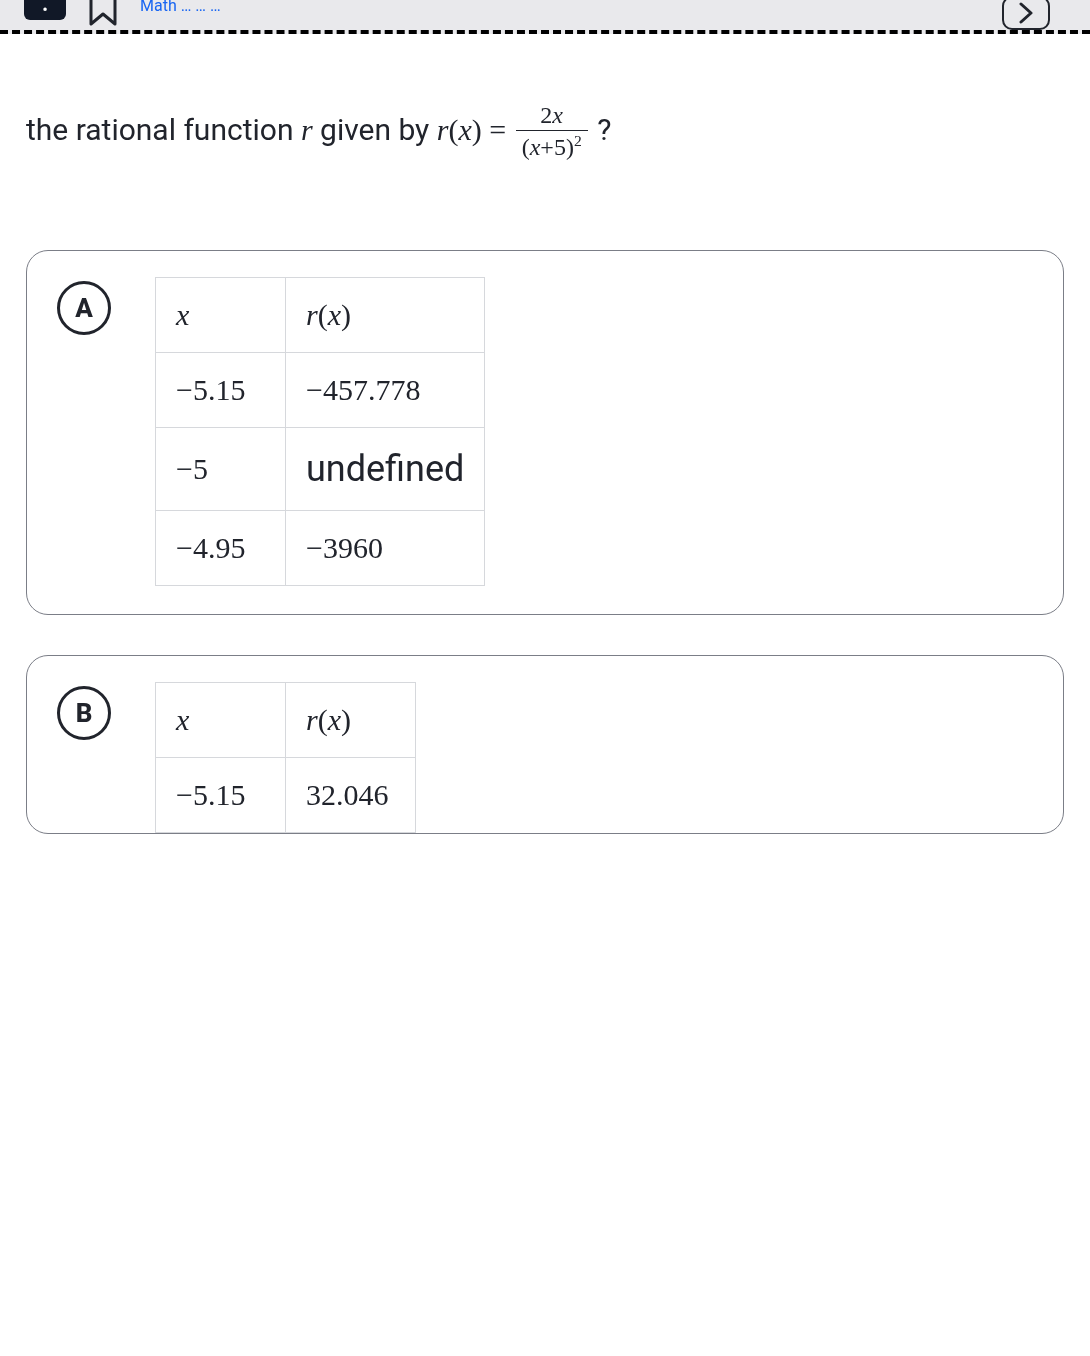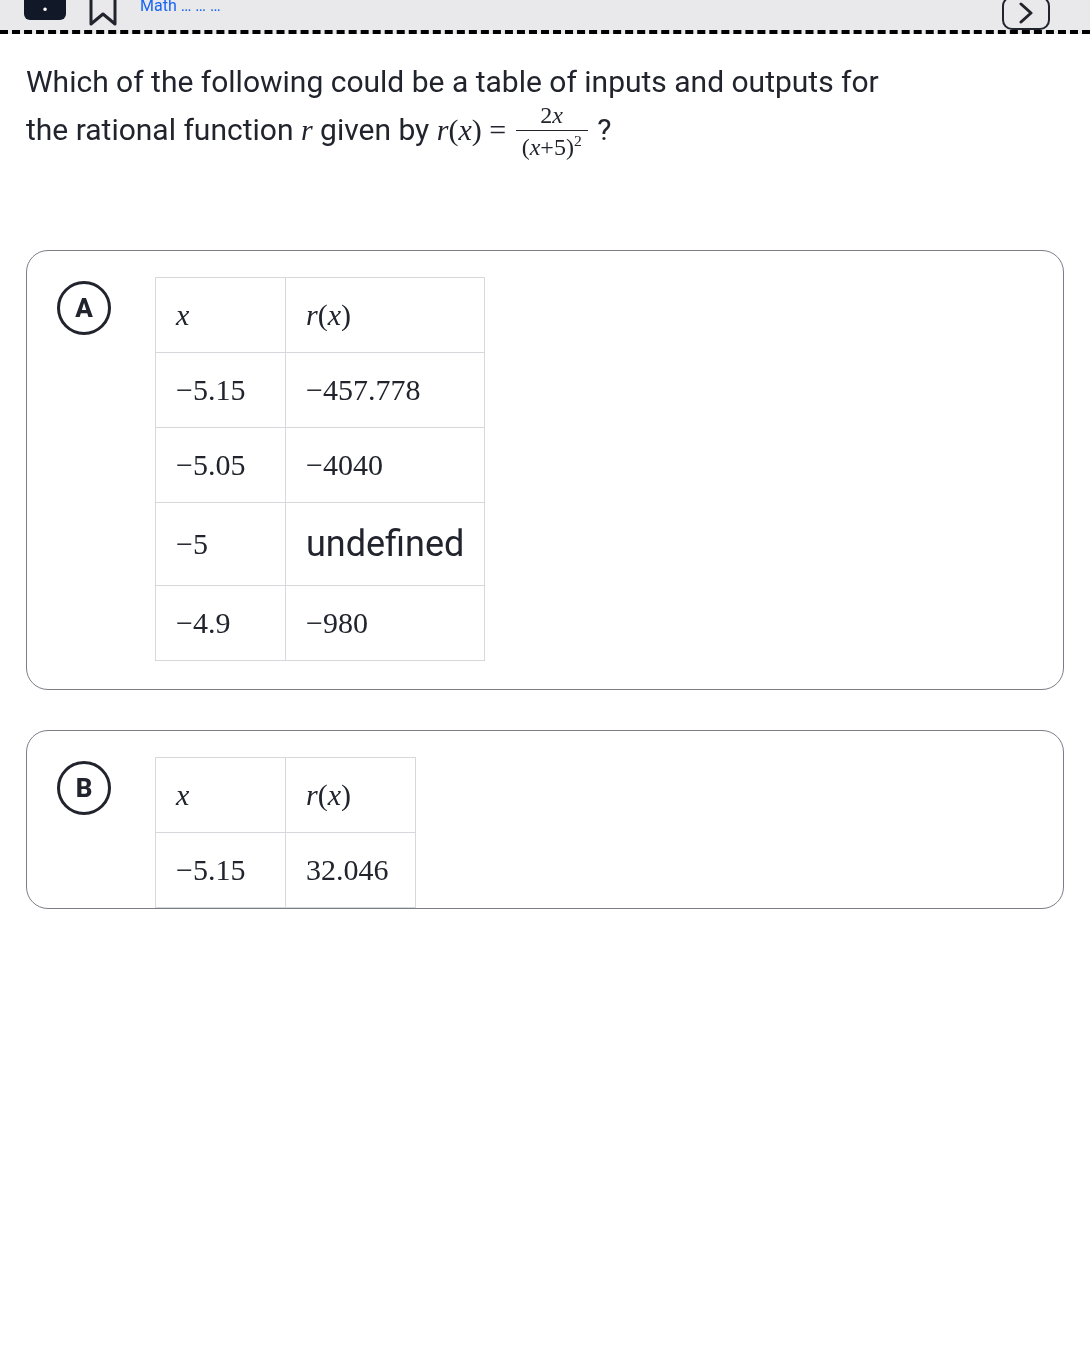--- a/index.html
+++ b/index.html
@@ -134,49 +134,45 @@
     <div class="crumb-text">Math … … …</div>
   </div>
   <div class="chev-box">
     <svg width="20" height="22" viewBox="0 0 20 22">
         <path d="M5 2 L15 11 L5 20" fill="none" stroke="#21242c" stroke-width="3" stroke-linecap="round" stroke-linejoin="round"></path>
       </svg>
   </div>
 </div>
 
 <div class="question">
-  <span>Which of the following could be a table of inputs and outputs for</span><br>
+  <br>
   <span>the rational function </span><span class="math-i">r</span><span> given by </span><span class="math-i">r</span><span class="math-rm">(</span><span class="math-i">x</span><span class="math-rm">)</span><span class="math-rm"> = </span><span class="frac"><span class="num"><span>2</span><span class="math-i">x</span></span><span class="den"><span class="math-rm">(</span><span class="math-i">x</span><span class="math-rm">+5)</span><span class="sup math-rm">2</span></span></span><span> ?</span>
 </div>
 
 <div class="choices">
 
   <div class="choice-card">
     <div class="choice-badge">A</div>
     <table class="data">
       <tbody>
           <tr>
         <th><span class="math-i">x</span></th>
         <th><span class="math-i">r</span><span class="math-rm">(</span><span class="math-i">x</span><span class="math-rm">)</span></th>
       </tr>
       <tr>
             <td class="neg">−5.15</td>
             <td class="neg">−457.778</td>
           </tr>
       <tr>
-            <td class="neg">−5.05</td>
-            <td class="neg">−4040</td>
-          </tr>
-      <tr>
             <td class="neg">−5</td>
             <td class="rval">undefined</td>
           </tr>
       <tr>
-            <td class="neg">−4.9</td>
-            <td class="neg">−980</td>
+            <td class="neg">−4.95</td>
+            <td class="neg">−3960</td>
           </tr>
     </tbody>
       </table>
   </div>
 
   <div class="choice-card" style="padding-bottom:0;">
     <div class="choice-badge">B</div>
     <table class="data">
       <tbody>
           <tr>

